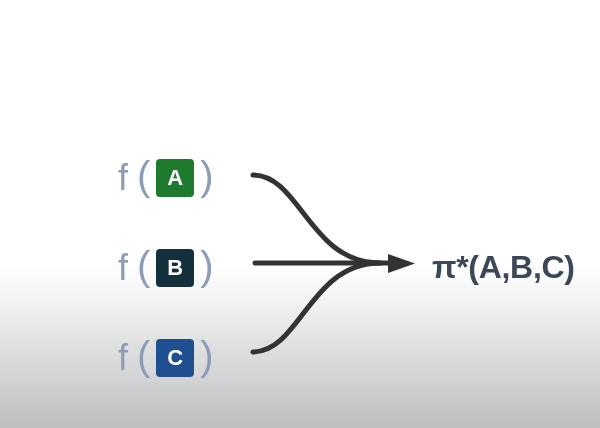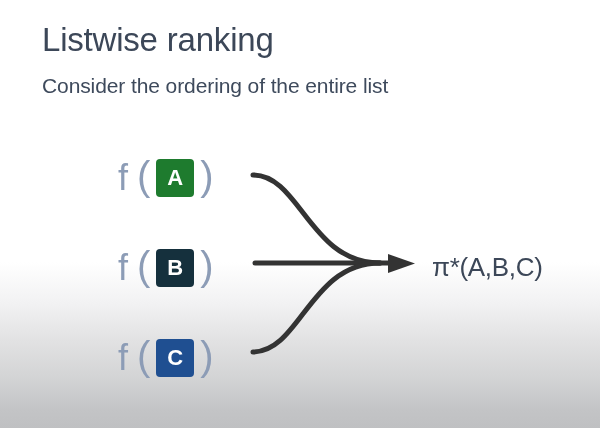--- a/index.html
+++ b/index.html
@@ -117,38 +117,34 @@
     width: 600px;
     height: 280px;
     pointer-events: none;
   }
 
   
   #output-label {
     position: absolute;
     left: 432px;
     top: 113px;
-    font-size: 26px;
+    font-size: 32px;
     line-height: 48px;
     height: 48px;
     color: #3c4758;
-    font-weight: 400;
+    font-weight: 700;
     white-space: nowrap;
     letter-spacing: -0.3px;
   }
 </style>
 </head>
 <body>
 
 <div id="slide">
 
-  <div id="heading">
-    <h1 id="page-title" style="color: rgb(60, 71, 88);">Listwise ranking</h1>
-    <p id="page-subtitle" style="color: rgb(62, 74, 92);">Consider the ordering of the entire list</p>
-  </div>
 
   <div id="diagram">
 
     <div class="fn-row" id="row-a">
       <span class="fn-letter" style="color: rgb(140, 156, 182);">f</span>
       <span class="fn-paren fn-paren-open" style="color: rgb(140, 156, 182);">(</span>
       <span class="token-box" id="box-a" style="background: rgb(30, 123, 46); color: rgb(255, 255, 255);">A</span>
       <span class="fn-paren fn-paren-close" style="color: rgb(140, 156, 182);">)</span>
     </div>
 

